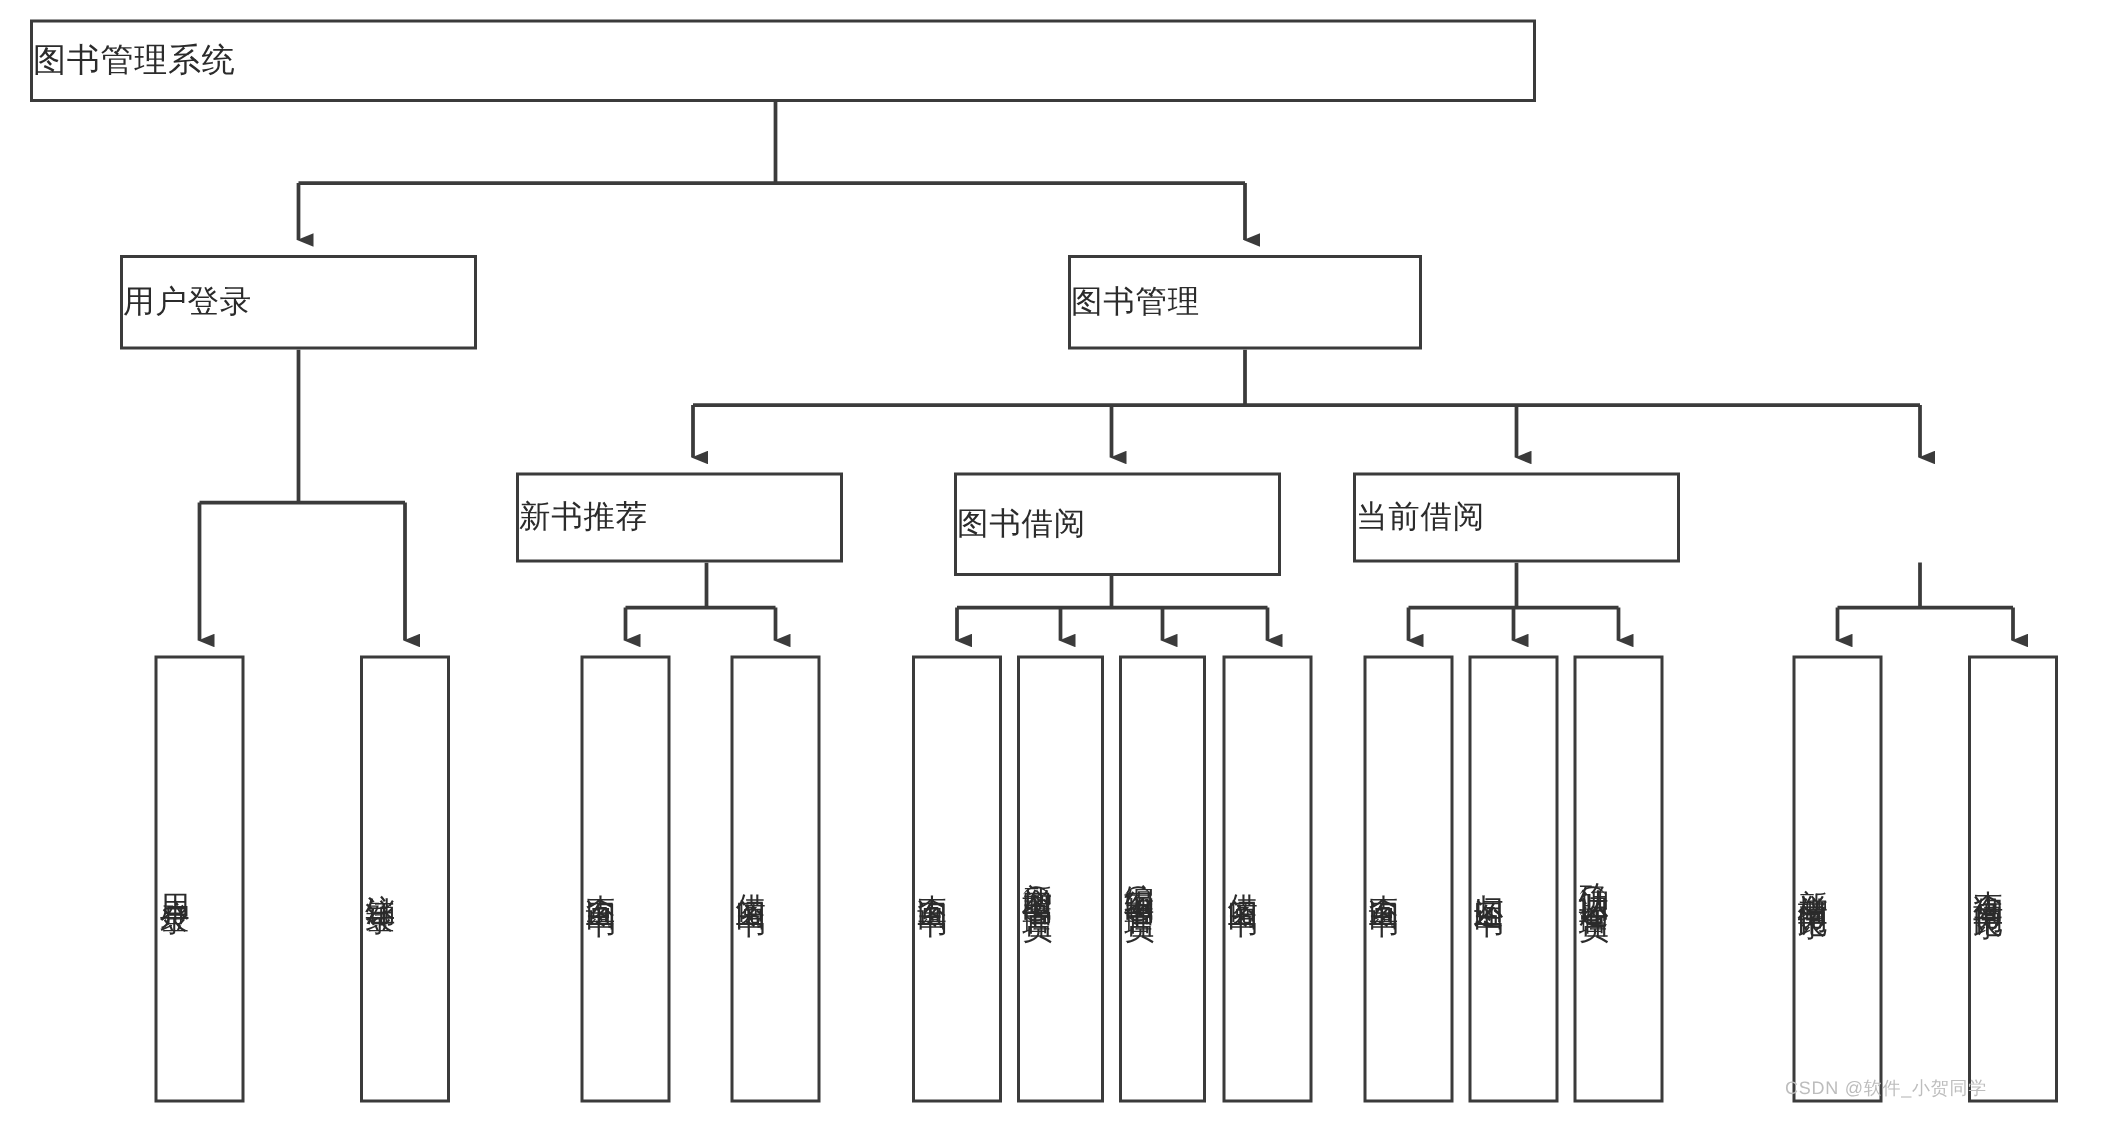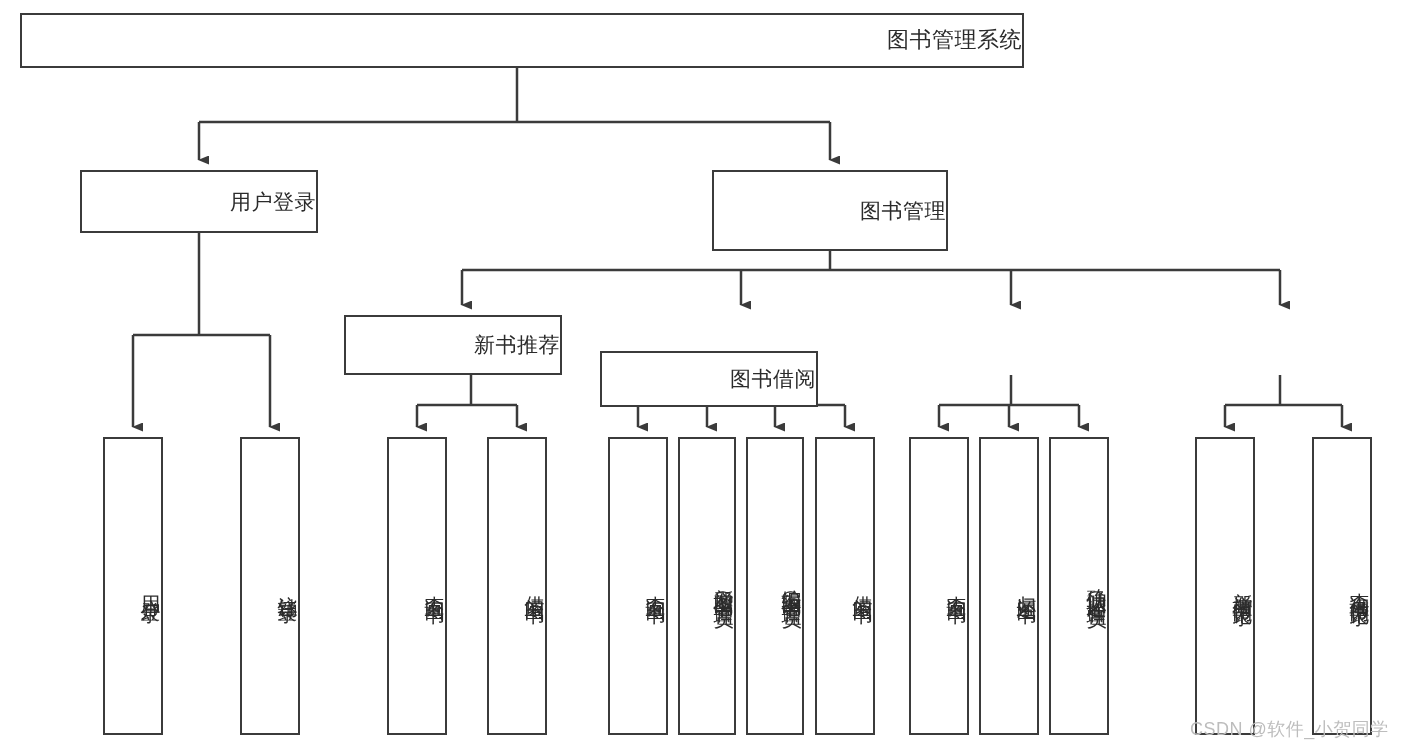--- a/index.html
+++ b/index.html
@@ -25,21 +25,21 @@
     width: 1405px;
     height: 747px;
   }
   .node {
     position: absolute;
     box-sizing: border-box;
     background: #ffffff;
     border: 2.5px solid #3b3b3b;
     display: flex;
     align-items: center;
-    justify-content: flex-end;
+    justify-content: flex-start;
     z-index: 3;
   }
   .node-label {
     color: #2b2b2b;
     font-size: 21px;
     line-height: 1.12;
     letter-spacing: 0.5px;
     white-space: nowrap;
     text-align: center;
   }
@@ -47,21 +47,21 @@
     writing-mode: vertical-rl;
     text-orientation: upright;
     font-size: 20px;
     letter-spacing: 3px;
     line-height: 1.05;
   }
   .node.root .node-label { font-size: 22px; }
   .watermark {
     position: absolute;
     color: #bdbdbd;
-    font-size: 18px;
+    font-size: 12px;
     letter-spacing: 0.5px;
     white-space: nowrap;
     z-index: 6;
     user-select: none;
   }
 </style>
 </head>
 <body>
 
 <div id="canvas">
@@ -119,29 +119,32 @@
     </g>
   </svg>
 
   <div class="node root" style="left:20px; top:13px; width:1004px; height:55px;">
     <span class="node-label">图书管理系统</span>
   </div>
 
   <div class="node" style="left:80px; top:170px; width:238px; height:63px;">
     <span class="node-label">用户登录</span>
   </div>
-  <div class="node" style="left:712px; top:170px; width:236px; height:81px;">
+  <div class="node" style="left:712px; top:170px; width:236px; height:63px;">
     <span class="node-label">图书管理</span>
   </div>
 
   <div class="node" style="left:344px; top:315px; width:218px; height:60px;">
     <span class="node-label">新书推荐</span>
   </div>
-  <div class="node" style="left:600px; top:315px; width:218px; height:56px;margin-top:36px;">
+  <div class="node" style="left:636px; top:315px; width:218px; height:69px;">
     <span class="node-label">图书借阅</span>
+  </div>
+  <div class="node" style="left:902px; top:315px; width:218px; height:60px;">
+    <span class="node-label">当前借阅</span>
   </div>
 
   <div class="node leaf" style="left:103px; top:437px; width:60px; height:298px;">
     <span class="node-label">用户登录</span>
   </div>
   <div class="node leaf" style="left:240px; top:437px; width:60px; height:298px;">
     <span class="node-label">注销登录</span>
   </div>
 
   <div class="node leaf" style="left:387px; top:437px; width:60px; height:298px;">

